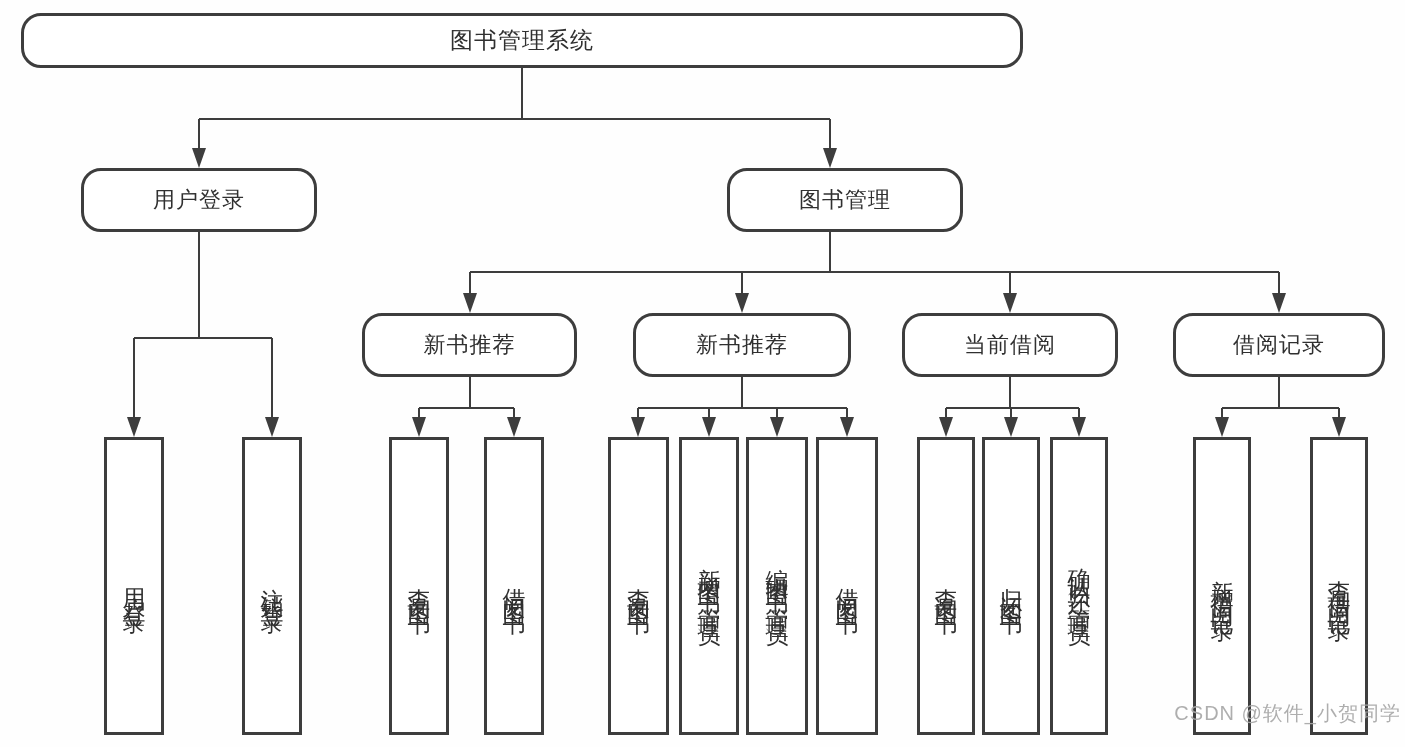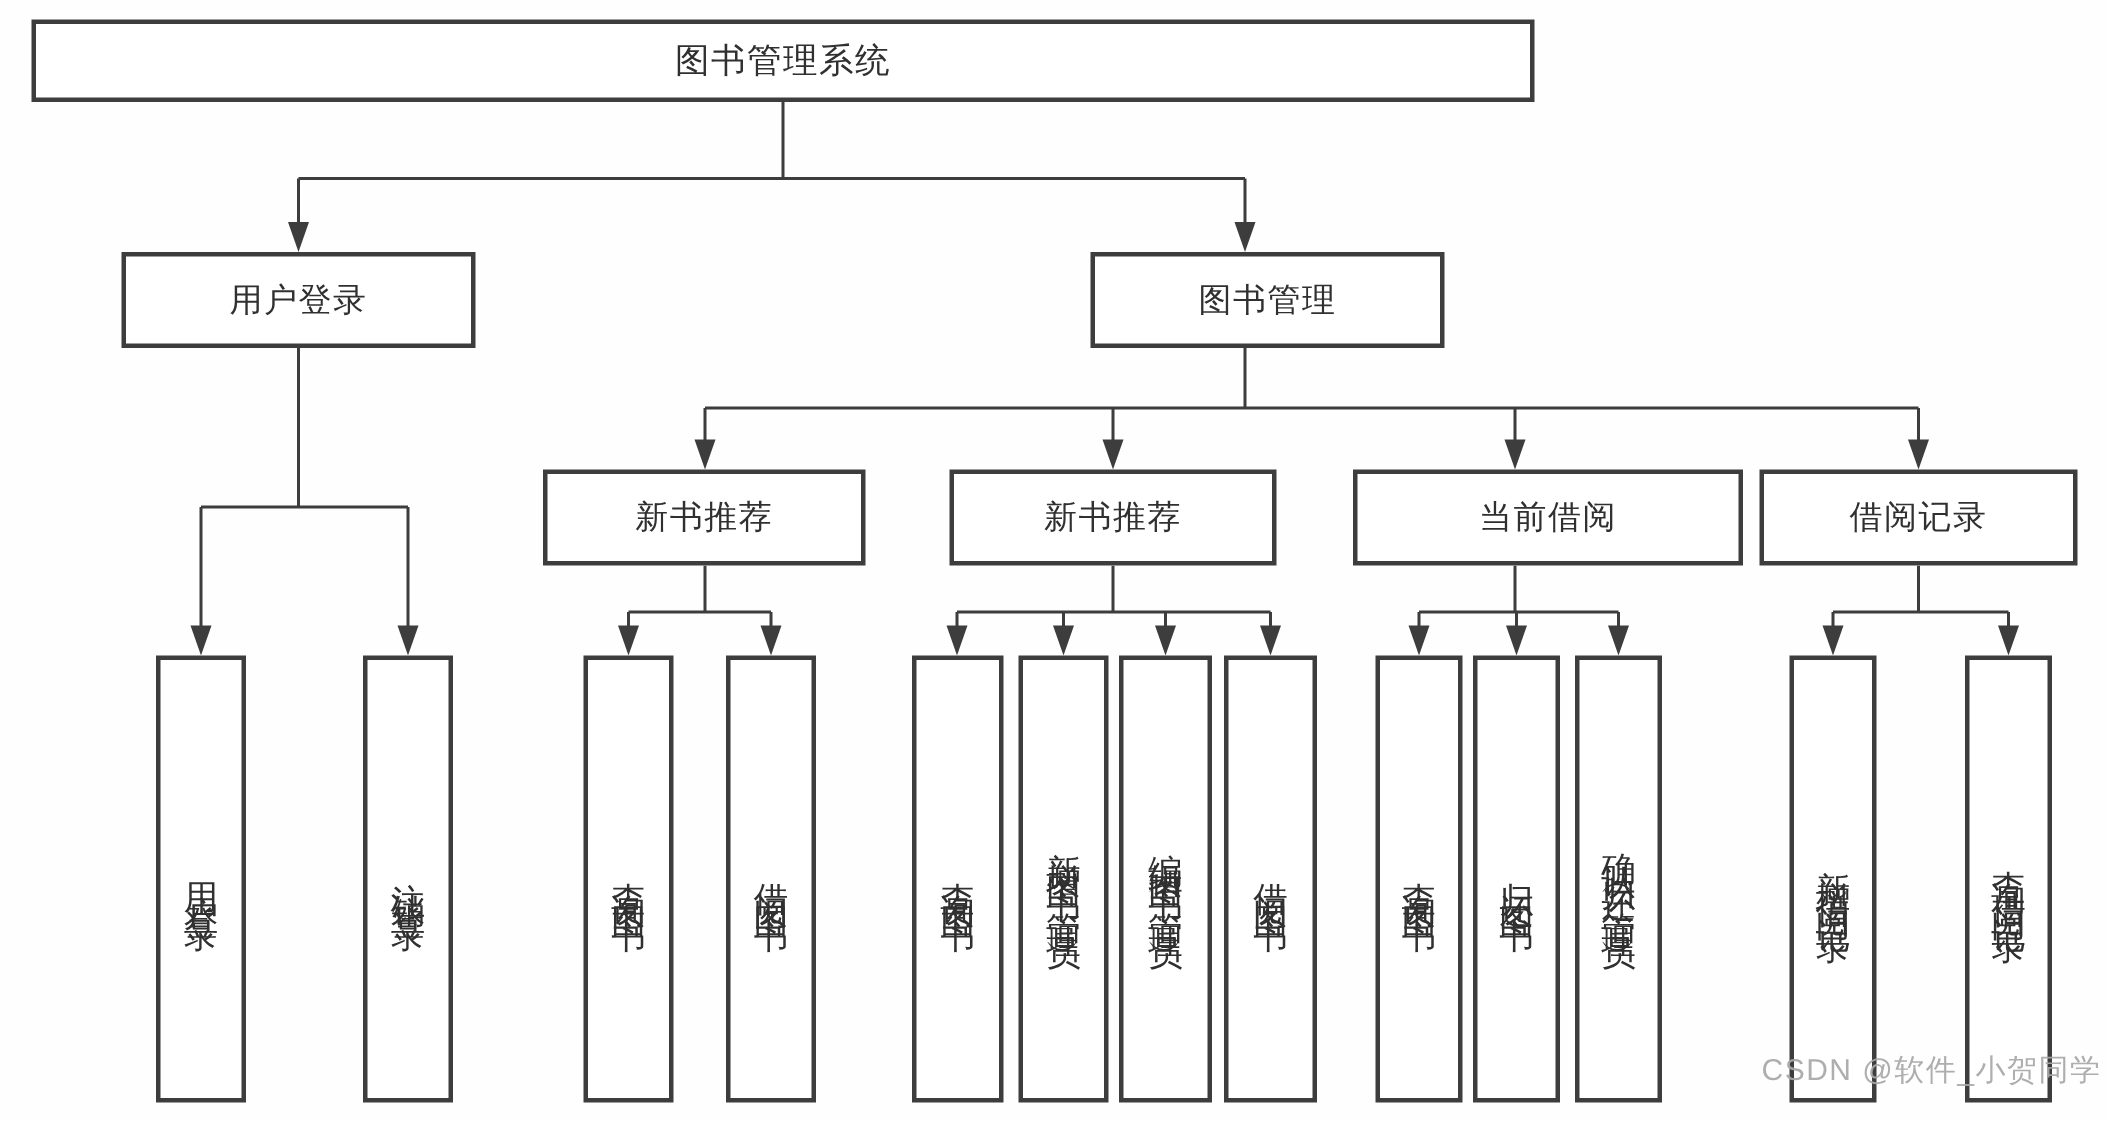--- a/index.html
+++ b/index.html
@@ -19,21 +19,21 @@
   .connector path{stroke:var(--line);stroke-width:2;fill:none;}
   .connector polygon{fill:var(--line);stroke:none;}
   .node{
     position:absolute;
     box-sizing:border-box;
     background:#fff;
     border:3px solid var(--line);
     display:flex;align-items:center;justify-content:center;
     color:var(--text);
   }
-  .h-node{font-size:22px;letter-spacing:1px;}
+  .h-node{font-size:22px;letter-spacing:1px;border-radius:20px;}
   .root-node{font-size:23px;}
   .v-node .vtext{
     writing-mode:vertical-rl;
     text-orientation:mixed;
     font-size:23px;
     letter-spacing:8px;
     color:var(--text);
     line-height:1;
   }
   .watermark{
@@ -97,21 +97,21 @@
   <div class="node h-node" style="left:712px;top:168px;width:236px;height:64px;margin-left:15px;">
     <span>图书管理</span>
   </div>
 
   <div class="node h-node" style="left:362px;top:313px;width:215px;height:64px;align-items:center;">
     <span>新书推荐</span>
   </div>
   <div class="node h-node" style="left:633px;top:313px;width:218px;height:64px;">
     <span>新书推荐</span>
   </div>
-  <div class="node h-node" style="left:902px;top:313px;width:260px;height:64px;">
+  <div class="node h-node" style="left:902px;top:313px;width:216px;height:64px;">
     <span>当前借阅</span>
   </div>
   <div class="node h-node" style="left:1173px;top:313px;width:212px;height:64px;">
     <span>借阅记录</span>
   </div>
 
   <div class="node v-node" style="left:104px;top:437px;width:60px;height:298px;">
     <span class="vtext">用户登录</span>
   </div>
   <div class="node v-node" style="left:242px;top:437px;width:60px;height:298px;">

